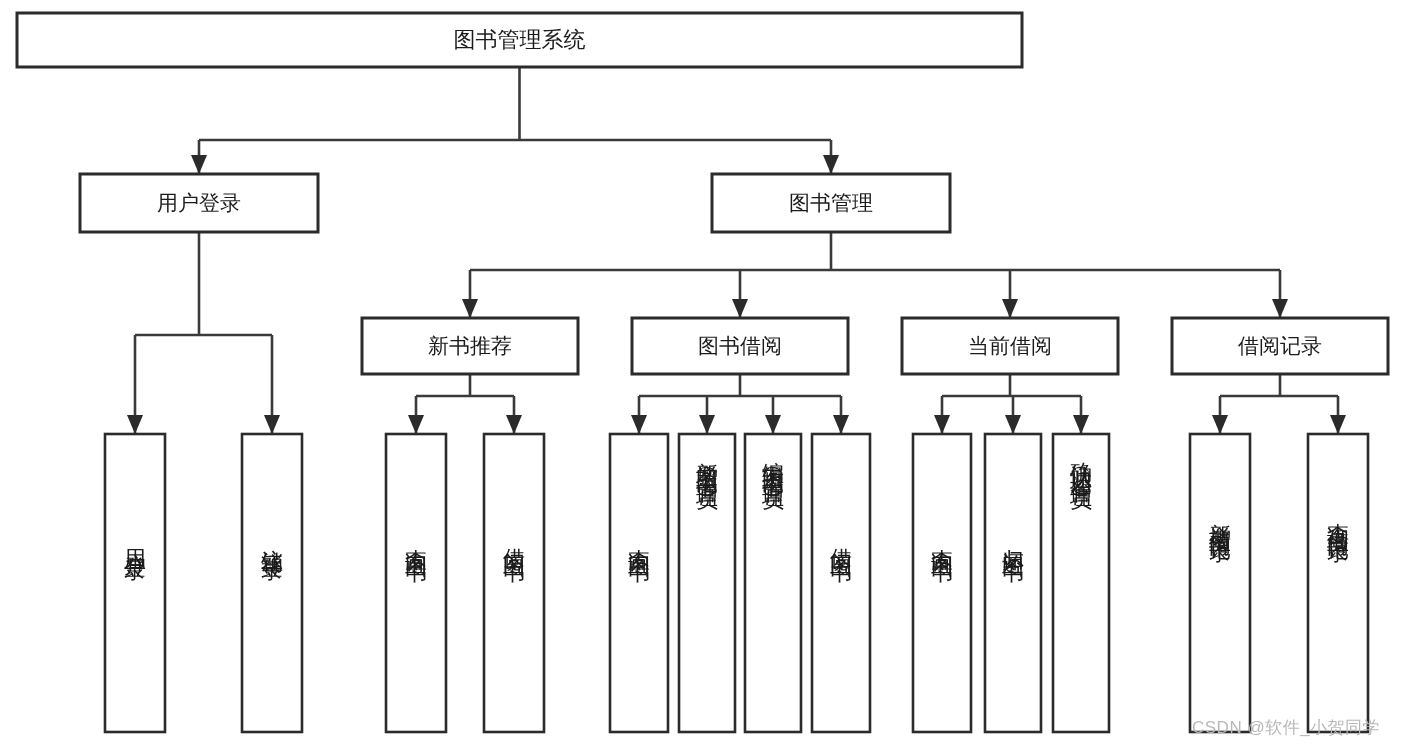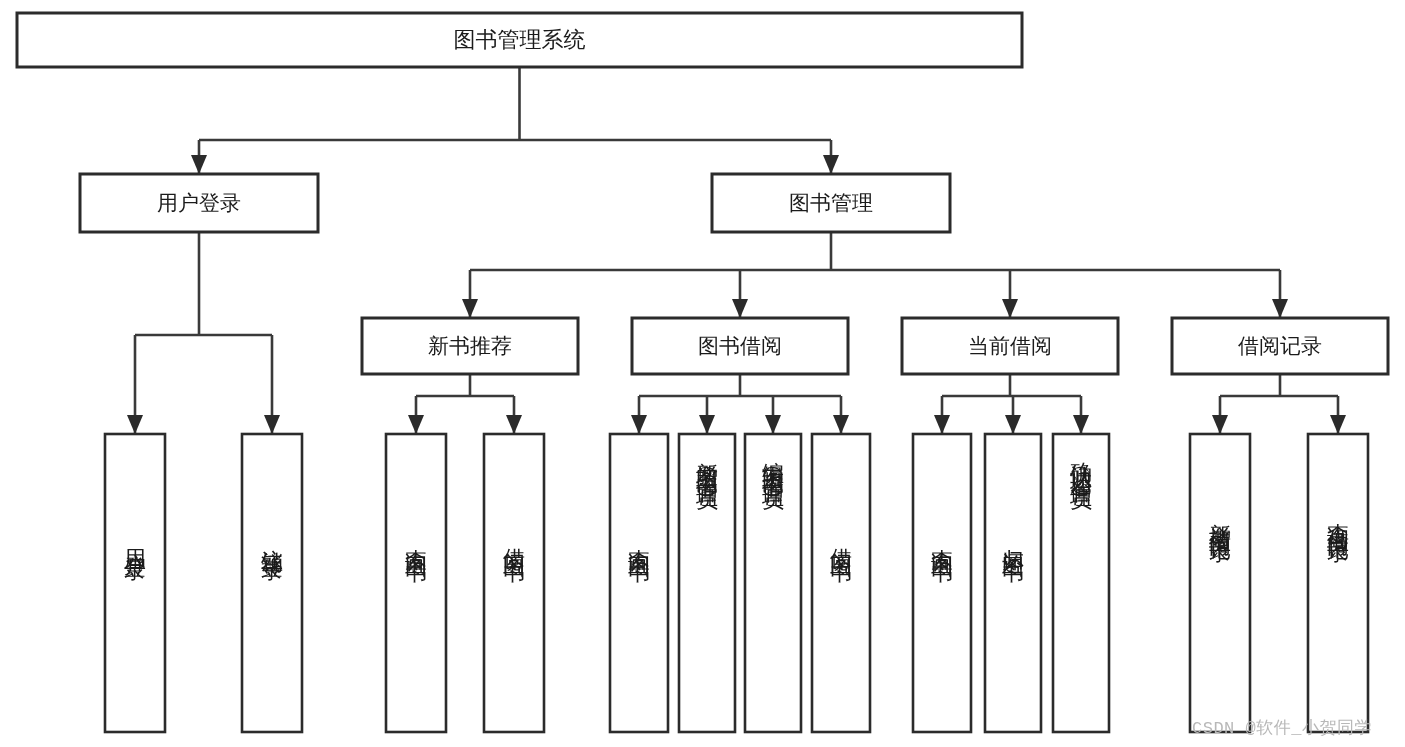--- a/index.html
+++ b/index.html
@@ -75,21 +75,21 @@
     font-family: "Liberation Sans", "DejaVu Sans", sans-serif;
     font-size: 22px;
     line-height: 1.0;
     color: #1b1b1b;
     letter-spacing: 4px;
     white-space: nowrap;
     text-align: left;
   }
   .watermark {
     position: absolute;
-    font-family: Liberation Mono, monospace;
+    font-family: Liberation Sans, sans-serif;
     font-size: 17px;
     color: #b8b8b8;
     white-space: nowrap;
     letter-spacing: 0.5px;
   }
 </style>
 </head>
 <body>
 
 <div id="diagram-root">

